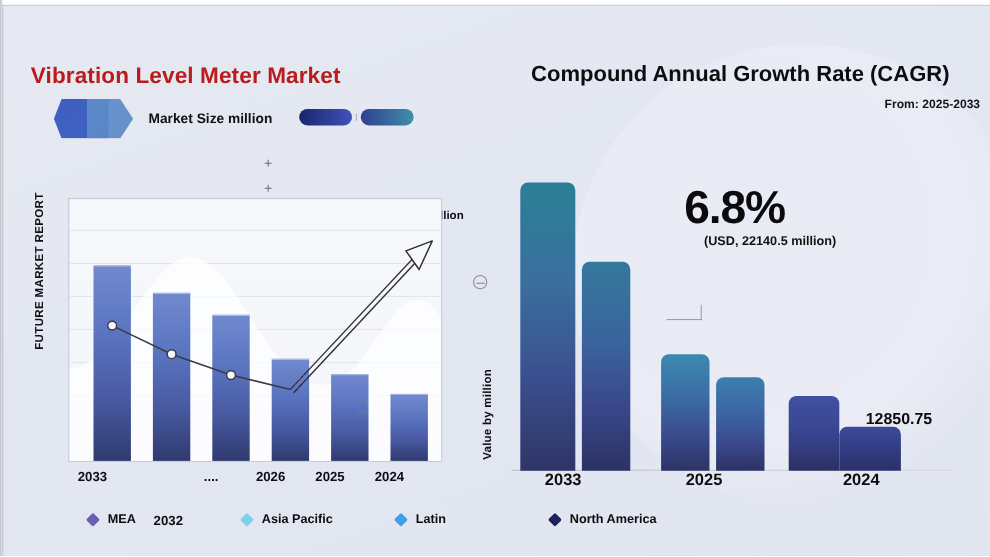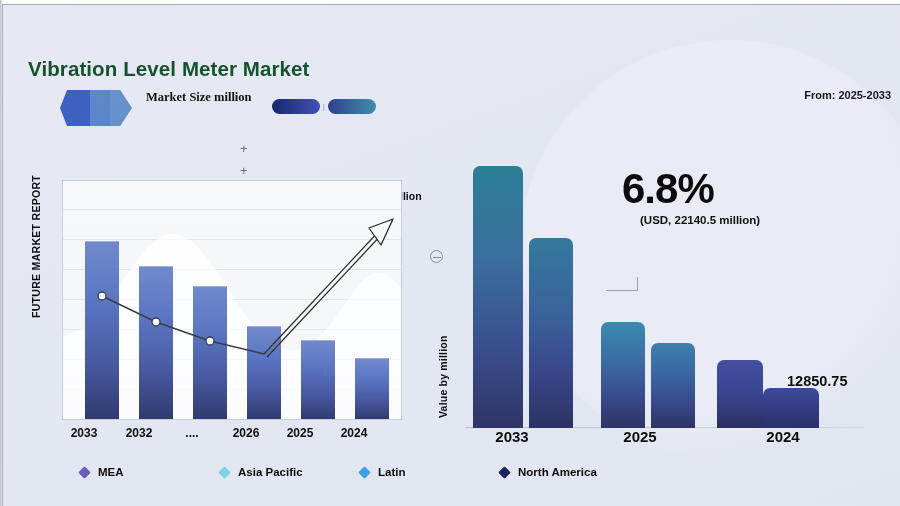--- a/index.html
+++ b/index.html
@@ -41,26 +41,26 @@
     width: 420px; height: 420px;
     border-radius: 50%;
     background: radial-gradient(circle at 40% 40%, #e8ebf4 0%, #e9ecf4 55%, rgba(233,236,244,0) 72%);
   }
 
   
   .left-title {
     position: absolute;
     left: 28px; top: 57px;
     font-size: 20.5px; font-weight: bold;
-    color: #14532d; letter-spacing: .1px;
+    color: #b91c1c; letter-spacing: .1px;
   }
   .logo-row {
     position: absolute;
-    left: 60px; top: 90px;
-    display: flex; align-items: flex-start; font-family: Liberation Serif, serif;
+    left: 49px; top: 90px;
+    display: flex; align-items: center;
   }
   .logo-mark {
     position: relative;
     width: 72px; height: 36px;
   }
   .logo-mark .lhex {
     position: absolute; left: 0; top: 0;
     width: 50px; height: 36px;
     background: linear-gradient(135deg, #3f5fc0, #3d62c4);
     clip-path: polygon(14% 0, 100% 0, 100% 100%, 14% 100%, 0 50%);
@@ -297,26 +297,27 @@
         <rect x="207" y="163" width="6" height="1.4" fill="#7d8396"></rect>
         <rect x="207" y="166" width="6" height="1.4" fill="#7d8396"></rect>
       </g>
       <g opacity="0.3">
         <rect x="262" y="183" width="9" height="11" fill="none" stroke="#7d8396" stroke-width="1.2" rx="1"></rect>
       </g>
     </svg>
   </div>
 
   <div class="x-label-left" style="left:61px;">2033</div>
-  <div class="x-label-left" style="left:116px;">2032</div>
+  <div class="x-label-left" style="left:130px;margin-top:40px;">2032</div>
   <div class="x-label-left" style="left:169px;">....</div>
   <div class="x-label-left" style="left:223px;">2026</div>
   <div class="x-label-left" style="left:277px;">2025</div>
   <div class="x-label-left" style="left:331px;">2024</div>
 
+  <div class="right-title">Compound Annual Growth Rate (CAGR)</div>
   <div class="right-sub">From: 2025-2033</div>
   <div class="cagr-value">6.8%</div>
   <div class="cagr-note">(USD, 22140.5 million)</div>
   <div class="notch"></div>
 
   <div class="chart-right">
     <div class="rbaseline"></div>
 
     <div class="rbar" style="left:8px;  width:50px; height:262px;
          background:linear-gradient(180deg,#2b7f96 0%,#3a6f9e 35%,#3a4f8e 68%,#2f3566 100%);"></div>

